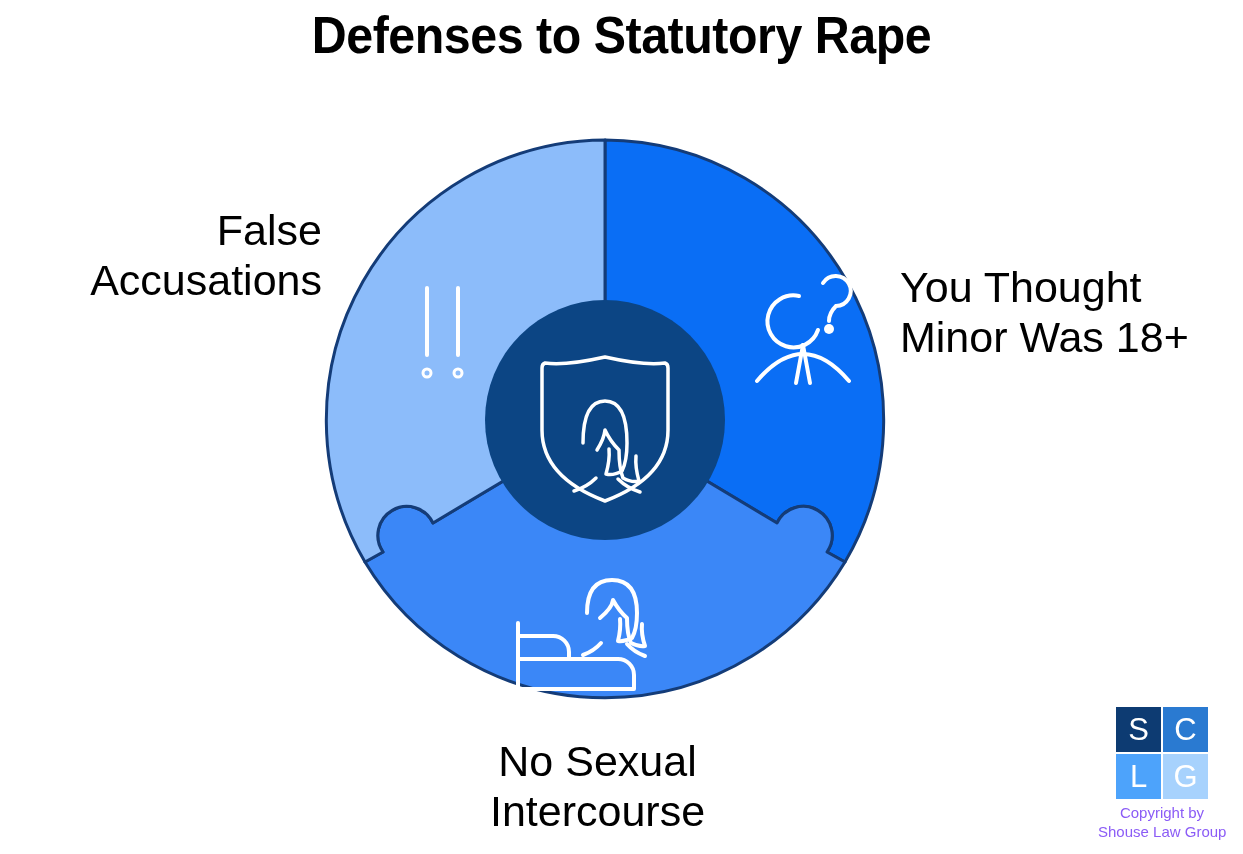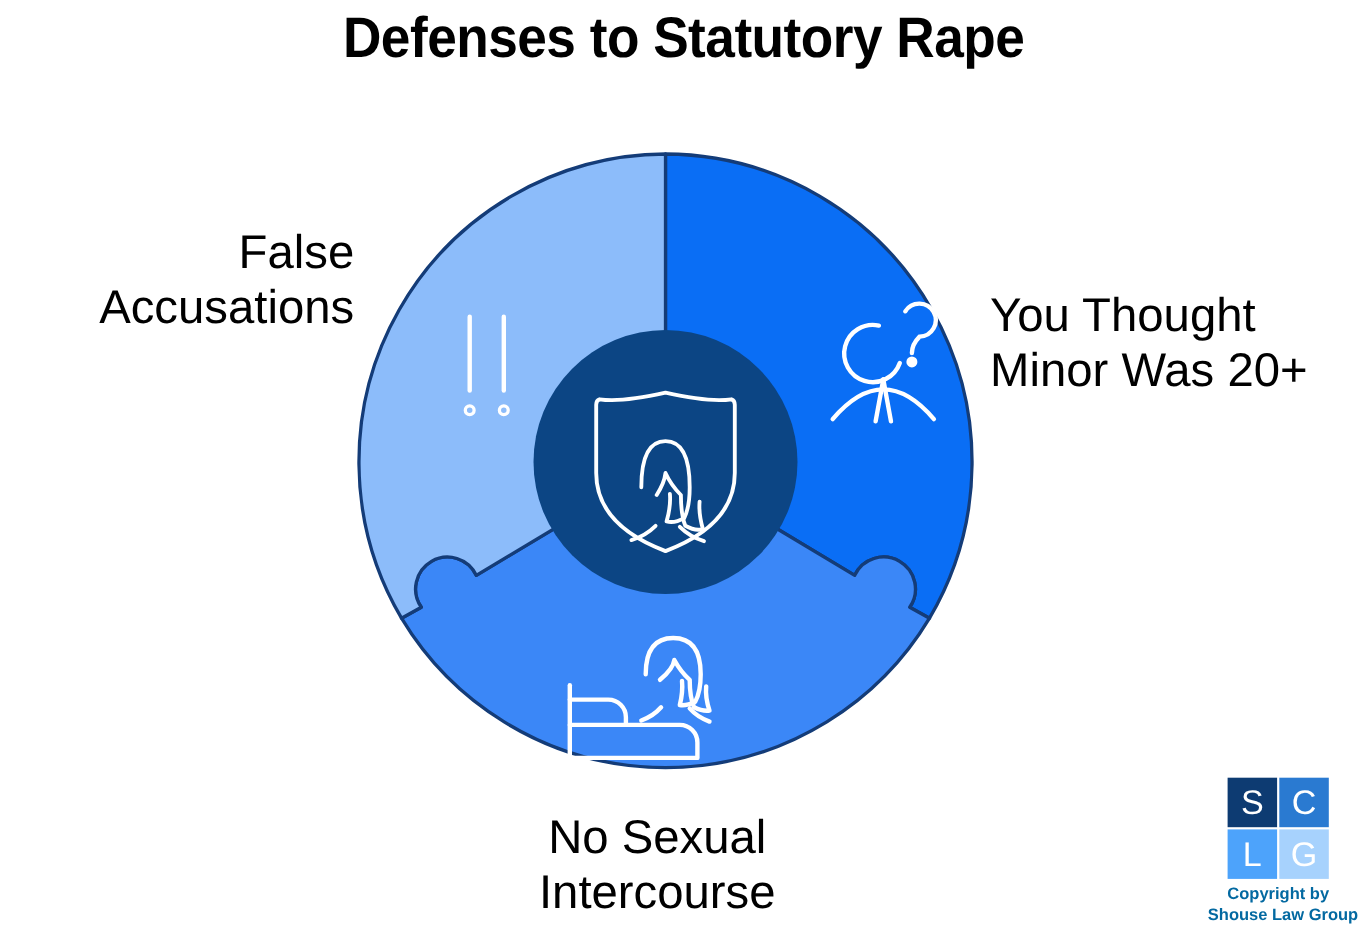--- a/index.html
+++ b/index.html
@@ -106,41 +106,41 @@
     line-height: 1;
   }
   .logo-cell.lg-s { background: #0d3b72; }
   .logo-cell.lg-c { background: #2a7ad1; }
   .logo-cell.lg-l { background: #4da3fb; }
   .logo-cell.lg-g { background: #a7d2fd; }
 
   .logo-caption {
     margin-top: 4px;
     font-size: 15px;
-    font-weight: bold;
+    font-weight: normal;
     line-height: 19px;
-    color: #0369a1;
+    color: #8b5cf6;
     white-space: nowrap;
   }
 </style>
 </head>
 <body>
 
 <div id="infographic">
 
   <div class="title">Defenses to Statutory Rape</div>
 
   <div class="seg-label left">
     <div>False</div>
     <div>Accusations</div>
   </div>
 
   <div class="seg-label right">
     <div>You Thought</div>
-    <div>Minor Was 20+</div>
+    <div>Minor Was 18+</div>
   </div>
 
   <div class="seg-label bottom">
     <div>No Sexual</div>
     <div>Intercourse</div>
   </div>
 
   <div class="puzzle-wrap">
     <svg class="puzzle-svg" viewBox="0 0 574 574">
 

